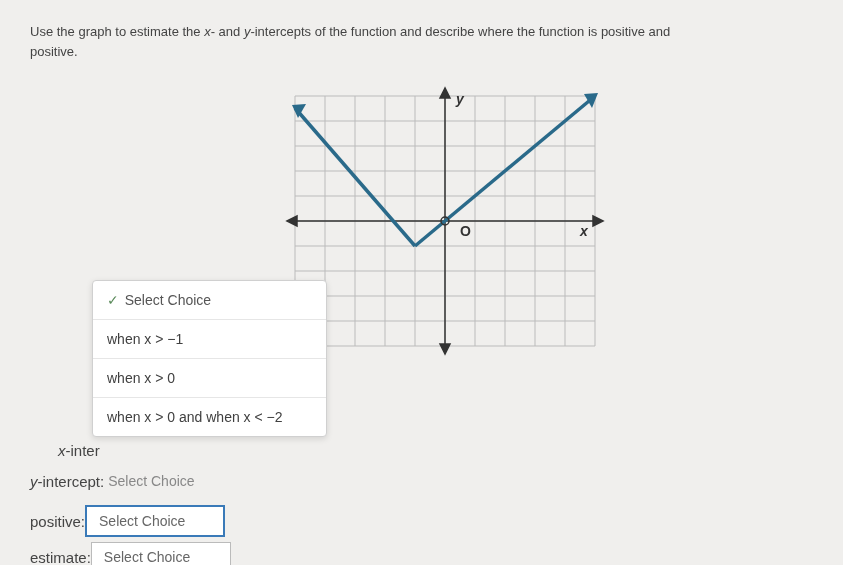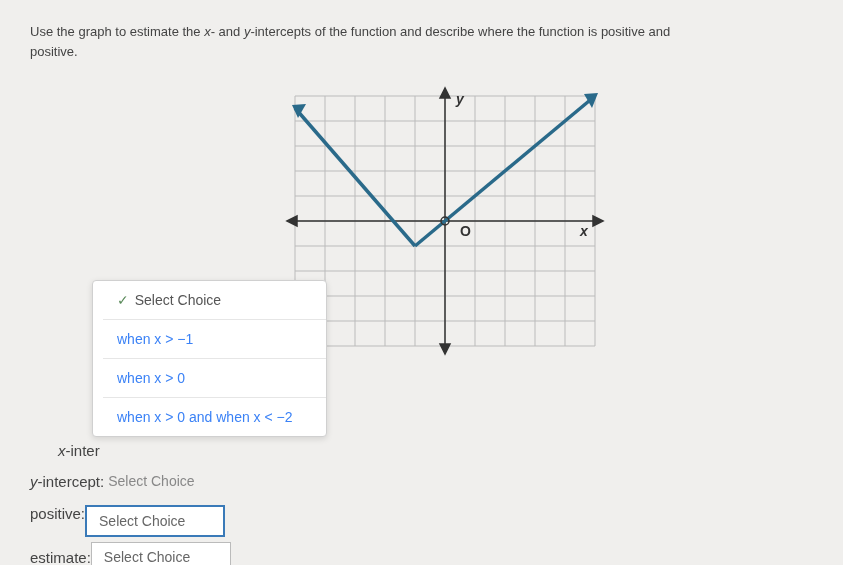--- a/index.html
+++ b/index.html
@@ -29,27 +29,26 @@
 .dropdown-panel {
   position: absolute;
   left: 92px;
   top: 280px;
   width: 235px;
   background: #fff;
   border: 1px solid #d0d0d0;
   border-radius: 4px;
   box-shadow: 0 2px 6px rgba(0,0,0,0.12);
   z-index: 10;
-  padding-left: 10px;
 }
 .dropdown-item {
   padding: 11px 14px;
   border-bottom: 1px solid #e6e6e6;
   font-size: 14px;
-  color: #3b82f6;
+  color: #404040;
   cursor: pointer;
 }
 .dropdown-item:last-child { border-bottom: none; }
 .dropdown-item.header { color: #555; }
 .check {
   color: #5a8a5a;
   margin-right: 6px;
 }
 .select-box {
   display: inline-block;
@@ -80,21 +79,21 @@
   display: flex;
   align-items: flex-start;
 }
 .pos-row {
   position: absolute;
   left: 30px;
   top: 505px;
   font-size: 15px;
   color: #444;
   display: flex;
-  align-items: flex-start;
+  align-items: center;
 }
 .neg-row {
   position: absolute;
   left: 30px;
   top: 542px;
   font-size: 15px;
   color: #444;
   display: flex;
   align-items: center;
 }

